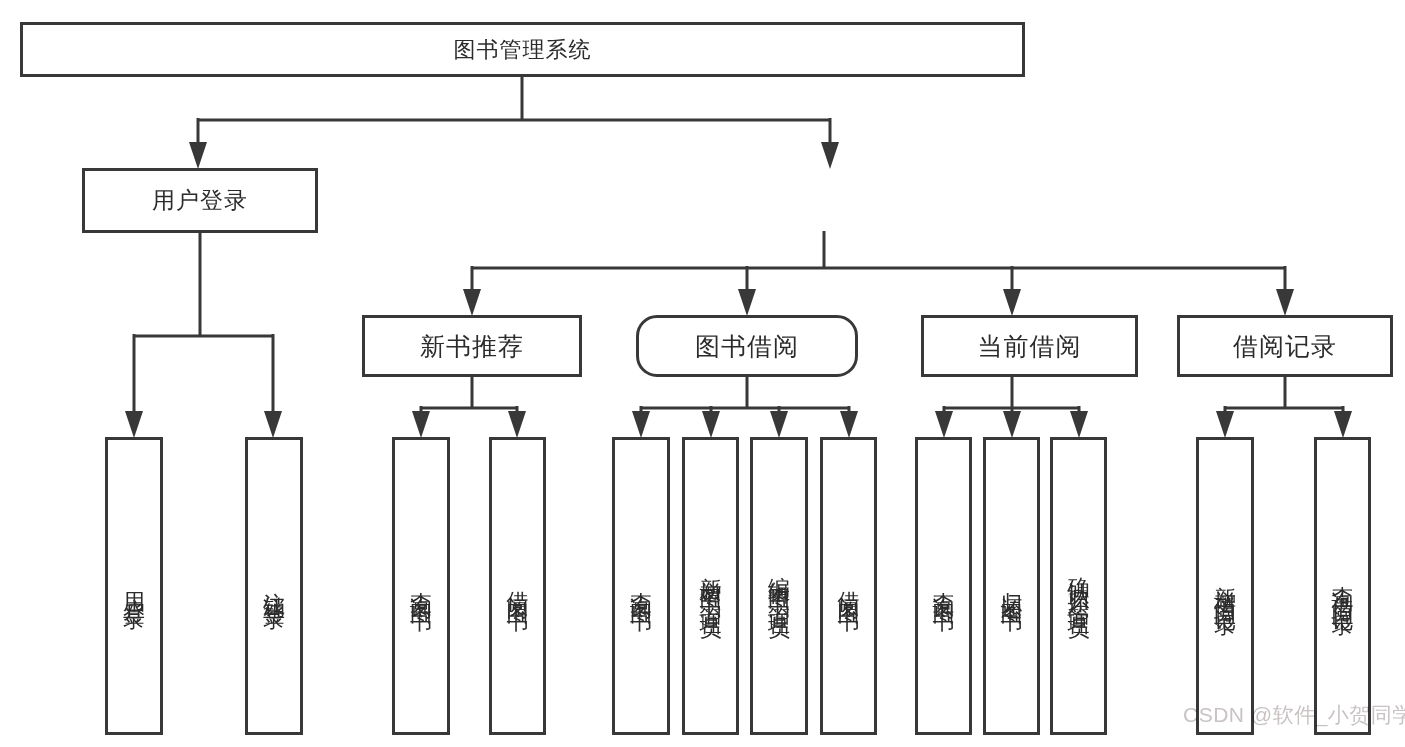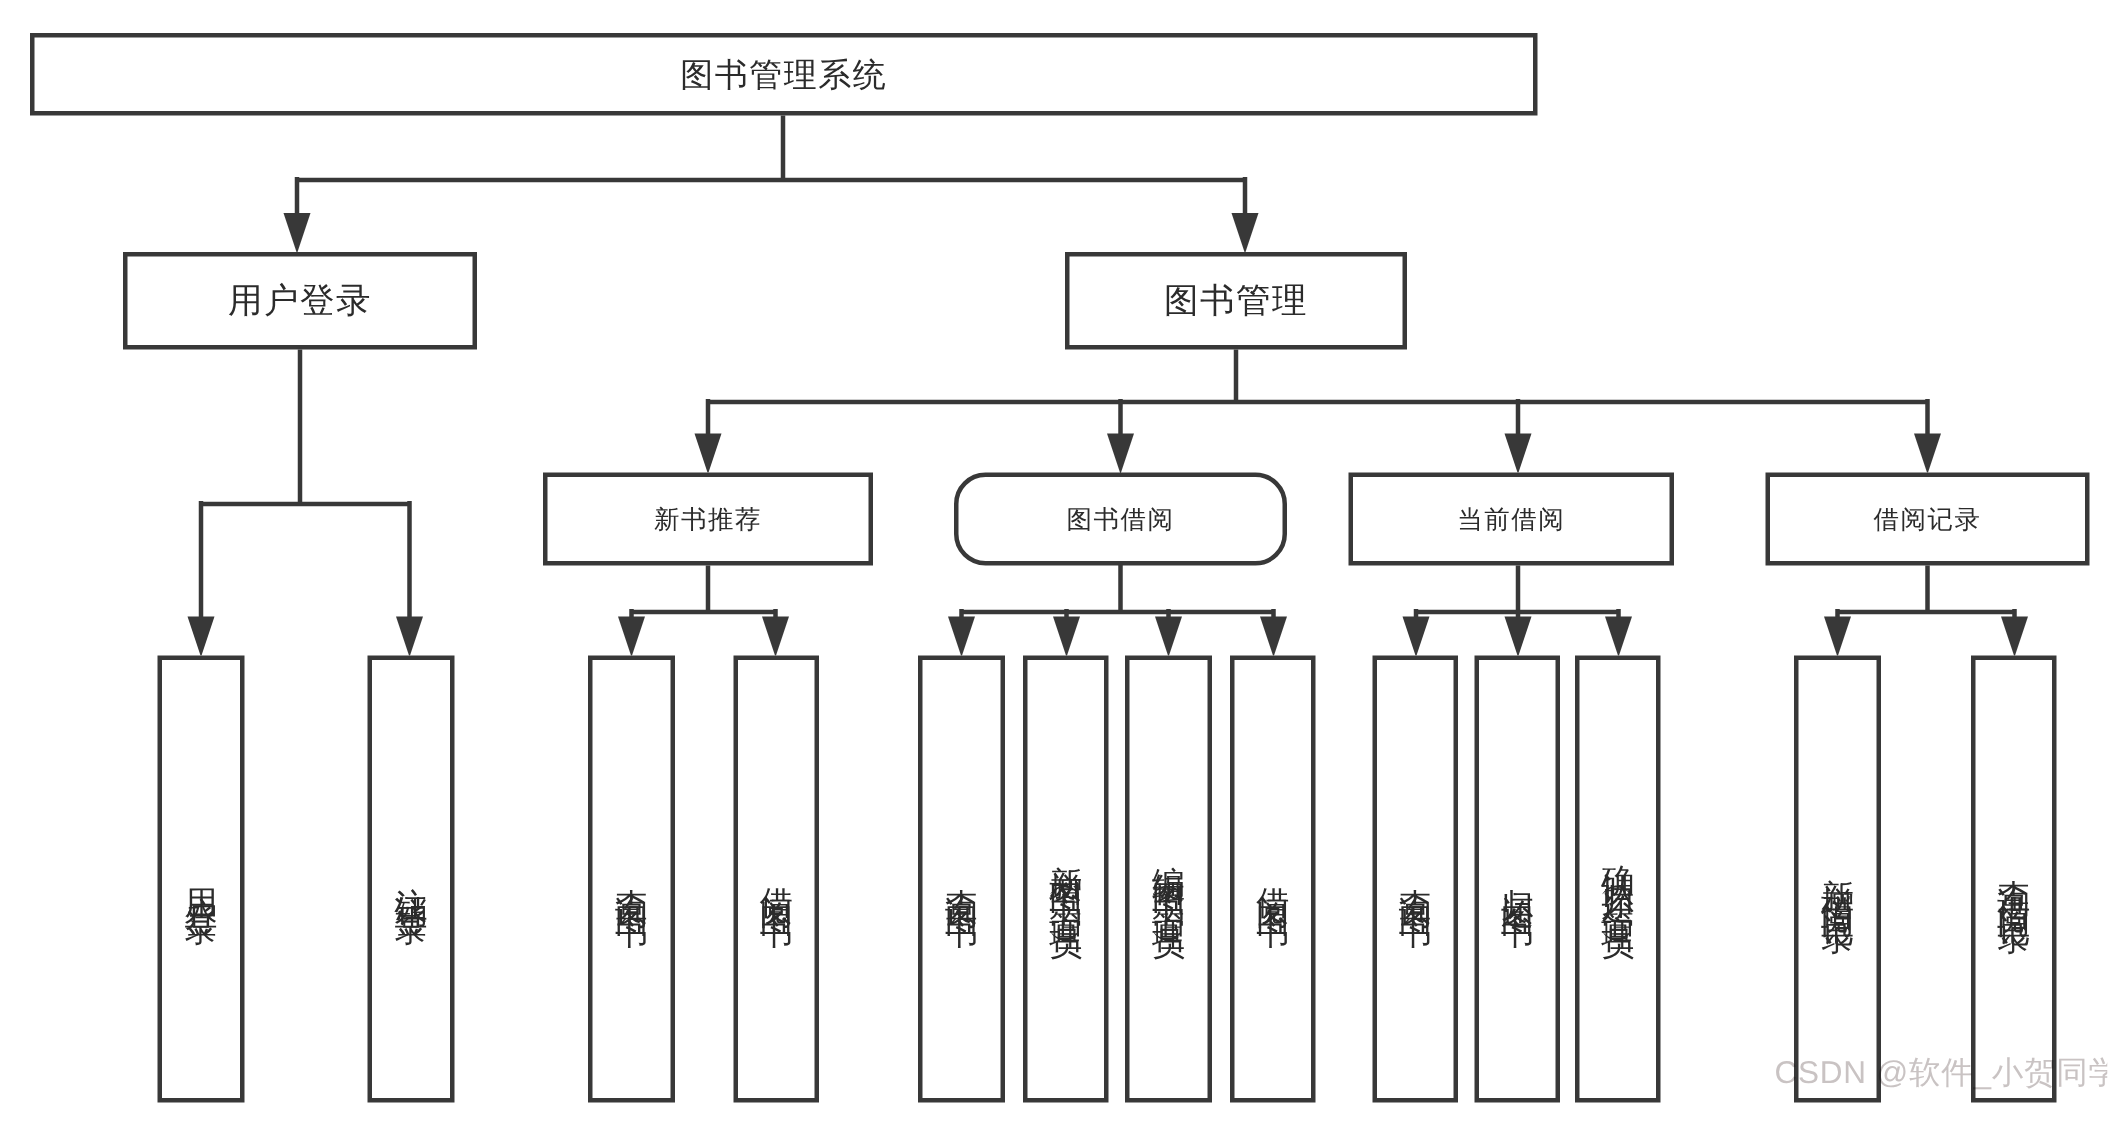--- a/index.html
+++ b/index.html
@@ -15,21 +15,21 @@
     position:absolute;
     box-sizing:border-box;
     background:#ffffff;
     border:3px solid #383838;
     display:flex;align-items:center;justify-content:center;
     color:#2b2b2b;
     z-index:1;
   }
   .root{left:20px;top:22px;width:1005px;height:55px;font-size:22px;letter-spacing:1px;}
   .lvl2{top:168px;height:65px;font-size:23px;letter-spacing:1px;}
-  .lvl3{top:315px;height:62px;font-size:17px;letter-spacing:1px;}
+  .lvl3{top:315px;height:62px;font-size:25px;letter-spacing:1px;}
   .leaf{top:437px;height:298px;width:58px;font-size:22px;}
   .leaf .vtext{
     writing-mode:vertical-rl;
     text-orientation:mixed;
     letter-spacing:6px;
     line-height:1;
     white-space:nowrap;
   }
   .watermark{
     position:absolute;
@@ -76,25 +76,24 @@
       <polygon points="1003,411 1021,411 1012,438"></polygon>
       <polygon points="1070,411 1088,411 1079,438"></polygon>
       <polygon points="1216,411 1234,411 1225,438"></polygon>
       <polygon points="1334,411 1352,411 1343,438"></polygon>
     </g>
   </svg>
 
   <div class="box root">图书管理系统</div>
 
   <div class="box lvl2" style="left:82px;width:236px;">用户登录</div>
-  <div class="box lvl2" style="left:710px;width:228px;">图书管理</div>
 
   <div class="box lvl3" style="left:362px;width:220px;">新书推荐</div>
   <div class="box lvl3" style="left:636px;width:222px;border-radius:21px;">图书借阅</div>
-  <div class="box lvl3" style="left:899px;width:217px;">当前借阅</div>
+  <div class="box lvl3" style="left:921px;width:217px;">当前借阅</div>
   <div class="box lvl3" style="left:1177px;width:216px;">借阅记录</div>
 
   <div class="box leaf" style="left:105px;">
     <span class="vtext">用户登录</span>
   </div>
   <div class="box leaf" style="left:245px;">
     <span class="vtext">注销登录</span>
   </div>
 
   <div class="box leaf" style="left:392px;">

